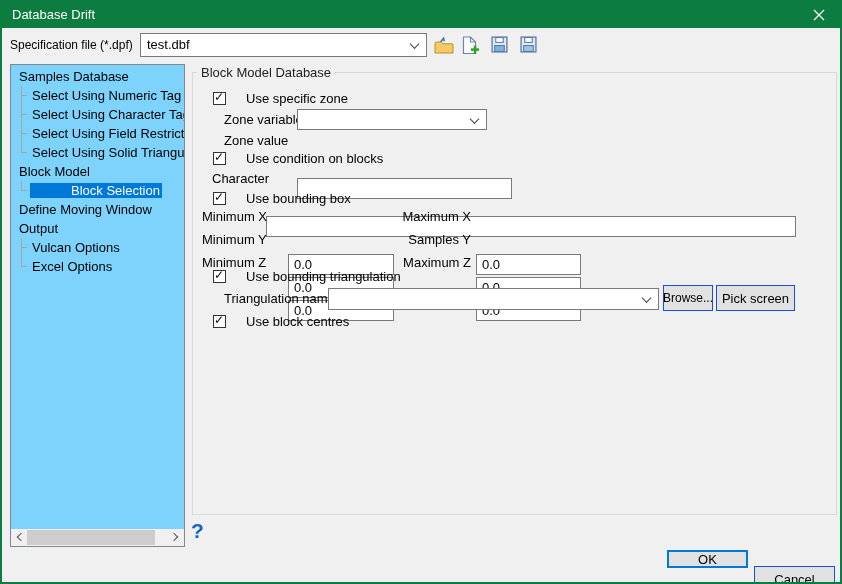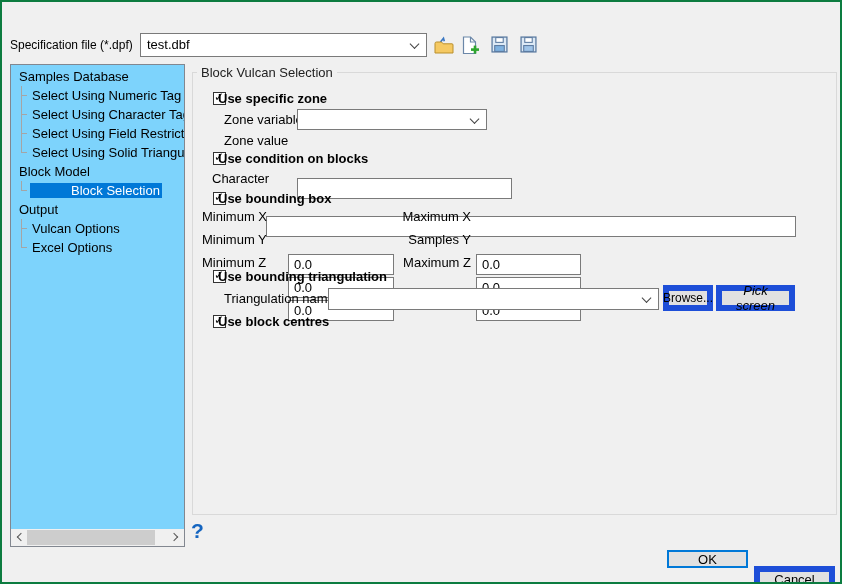--- a/index.html
+++ b/index.html
@@ -58,21 +58,21 @@
 
   
   .groupbox { position:absolute; left:190px; top:70px; width:645px; height:443px;
               border:1px solid #d9d9d9; }
   .group-title { position:absolute; left:4px; top:-8px; background:#f0f0f0; padding:0 4px; font-size:13px; color:#222; }
 
   
   .cbrow { position:absolute; left:211px; height:16px; }
   .cb-box { position:absolute; left:0; top:1px; width:13px; height:13px; background:#fff; border:1px solid #333; }
   .cb-box.on::after { content:"\2713"; position:absolute; left:0px; top:-2px; font-size:12px; line-height:13px; color:#111; }
-  .cb-text { position:absolute; left:5px; top:0; white-space:nowrap;font-weight:bold; }
+  .cb-text { position:absolute; left:33px; top:0; white-space:nowrap; }
 
   .flabel { position:absolute; white-space:nowrap; }
   .field { position:absolute; background:#fff; border:1px solid #7a7a7a; font-family:"Liberation Sans",sans-serif;
            font-size:13px; padding:0 5px; height:21px;margin-top:48px; }
 
   .zone-var-label { left:222px; top:110px; }
   .zone-var-combo { left:295px; top:107px; width:190px; height:21px; }
   .zone-val-label { left:222px; top:131px; }
   .zone-val-input { left:295px; top:128px; width:215px; }
   .cond-label { left:210px; top:169px; }
@@ -80,33 +80,41 @@
 
   .bbrow { position:absolute; left:0; width:842px; height:21px; }
   .bb-minl { position:absolute; left:200px; top:3px; width:81px; }
   .bb-mini { position:absolute; left:286px; top:0; width:106px; }
   .bb-maxl { position:absolute; left:395px; top:3px; width:74px; text-align:right; }
   .bb-maxi { position:absolute; left:474px; top:0; width:105px; }
 
   .tri-label { left:222px; top:289px; }
   .tri-combo { left:326px; top:286px; width:331px; height:22px; }
 
-  .btn { position:absolute; background:#e1e1e1; border:6px solid #1d4ed8; font-family:"Liberation Sans",sans-serif;
+  .btn { position:absolute; background:#e1e1e1; border:1px solid #1d4ed8; font-family:"Liberation Sans",sans-serif;
          font-size:13px; text-align:center; display:flex; align-items:center; justify-content:center; }
   .browse-btn { left:661px; top:283px; width:50px; height:26px; font-size:12px; }
-  .pick-btn { left:714px; top:283px; width:79px; height:26px;font-style:italic; }
+  .pick-btn { left:714px; top:283px; width:79px; height:26px; }
 
   .ok-btn { left:665px; top:548px; width:81px; height:18px; border:1px solid #0078d7; box-shadow: inset 0 0 0 1px #0078d7; }
   .cancel-btn { left:752px; top:548px; width:81px; height:26px;margin-top:16px; }
 </style>
 </head>
 <body>
 
 <div class="dialog">
 
+  <div class="titlebar">
+    <span class="title-text">Database Drift</span>
+    <div class="close-btn">
+      <svg width="12" height="12" viewBox="0 0 12 12">
+        <path d="M1 1 L11 11 M11 1 L1 11" stroke="#ffffff" stroke-width="1.3" fill="none"></path>
+      </svg>
+    </div>
+  </div>
 
   <span class="spec-label">Specification file (*.dpf)</span>
   <div class="combo spec-combo">
     <span class="combo-text">test.dbf</span>
     <span class="chev"></span>
   </div>
 
   <div class="toolbar">
     <span class="tb-icon">
       <svg width="22" height="19" viewBox="0 0 22 19">
@@ -140,39 +148,40 @@
 
   <div class="tree-panel">
     <div class="tree">
         <div class="titem"><span class="tlabel">Samples Database</span></div>
         <div class="titem child"><span class="elbow"></span><span class="tlabel">Select Using Numeric Tag</span></div>
         <div class="titem child"><span class="elbow"></span><span class="tlabel">Select Using Character Tag</span></div>
         <div class="titem child"><span class="elbow"></span><span class="tlabel">Select Using Field Restriction</span></div>
         <div class="titem child"><span class="elbow last"></span><span class="tlabel">Select Using Solid Triangulation</span></div>
         <div class="titem"><span class="tlabel">Block Model</span></div>
         <div class="titem child"><span class="elbow last"></span><span class="tlabel sel">Block Selection</span></div>
+        <div class="titem"><span class="tlabel">Define Moving Window</span></div>
         <div class="titem"><span class="tlabel">Output</span></div>
         <div class="titem child"><span class="elbow"></span><span class="tlabel">Vulcan Options</span></div>
         <div class="titem child"><span class="elbow last"></span><span class="tlabel">Excel Options</span></div>
       </div>
     <div class="hscroll">
       <span class="hs-arrow hs-left">
           <span class="chev-l"></span>
         </span>
       <span class="hs-thumb"></span>
       <span class="hs-arrow hs-right">
           <span class="chev-r"></span>
         </span>
     </div>
   </div>
 
   <span class="help-mark">?</span>
 
   <div class="groupbox">
-    <span class="group-title">Block Vulcan Selection</span>
+    <span class="group-title">Block Model Database</span>
   </div>
 
   <div class="cbrow" style="top:89px">
     <span class="cb-box on"></span>
     <span class="cb-text">Use specific zone</span>
   </div>
 
   <span class="flabel zone-var-label">Zone variable</span>
   <div class="combo zone-var-combo">
     <span class="combo-text"></span>

